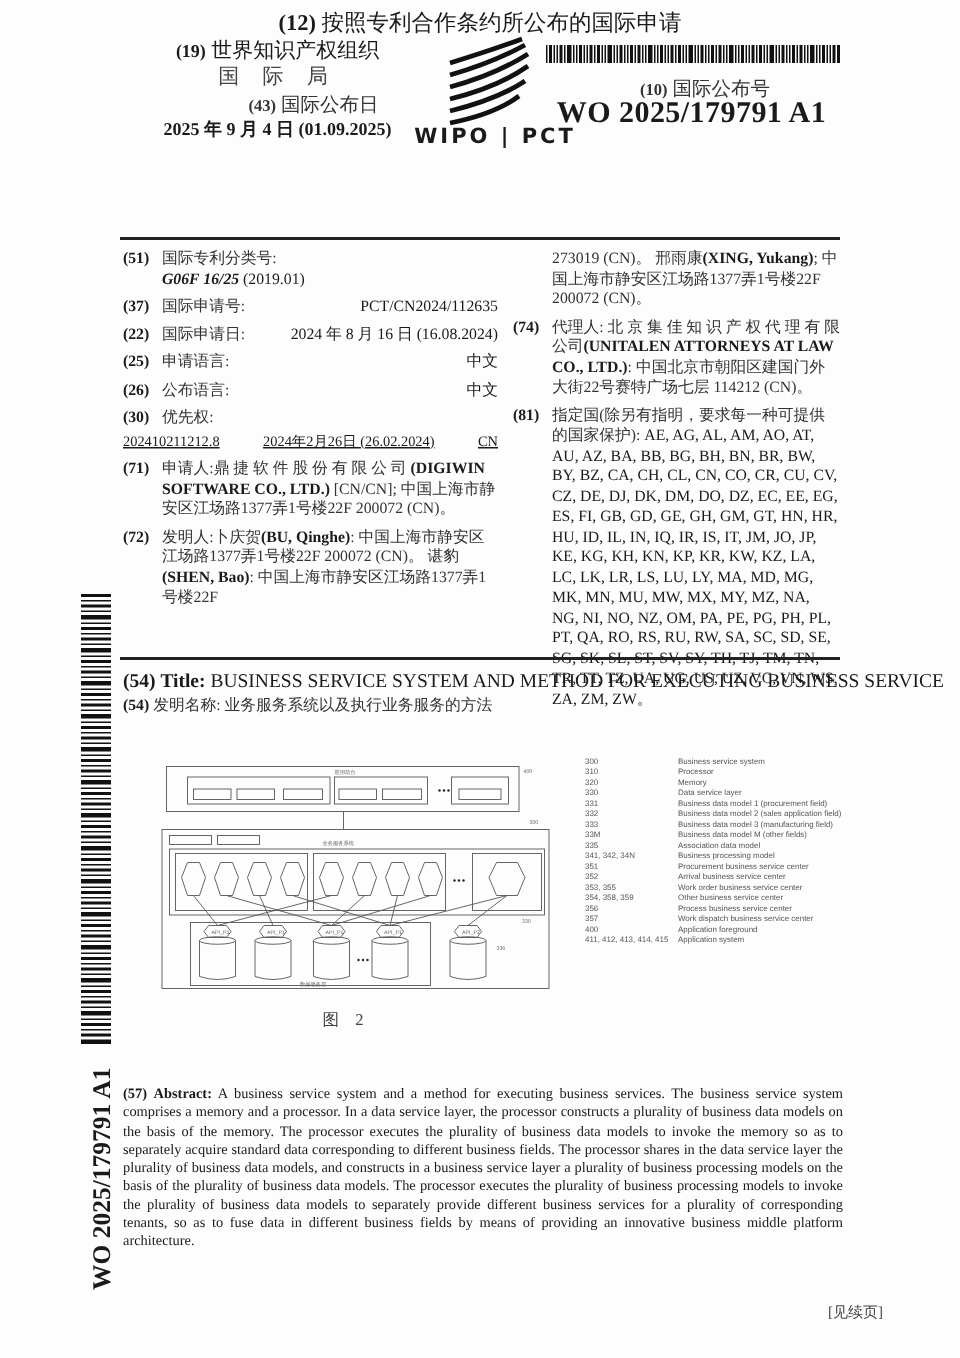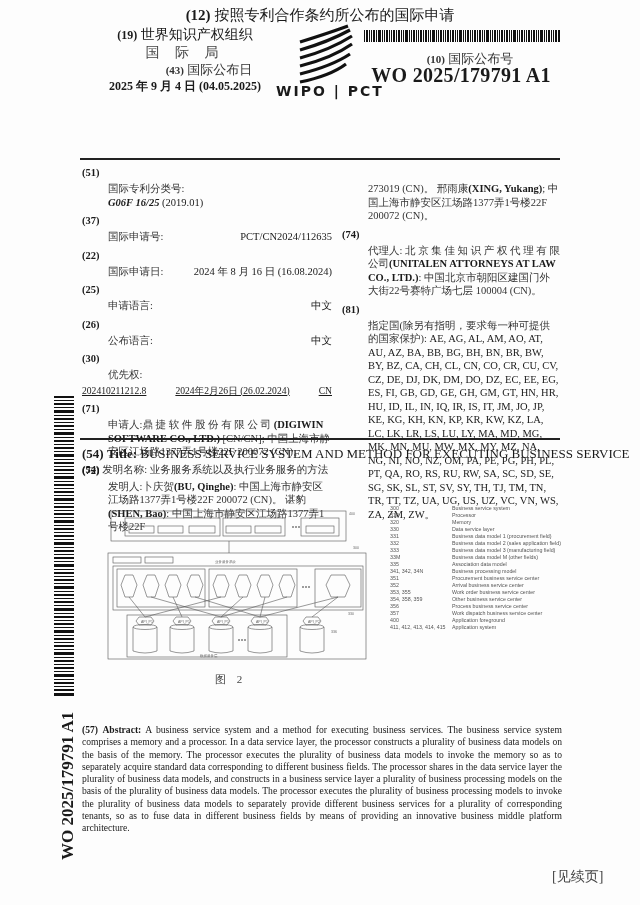--- a/index.html
+++ b/index.html
@@ -24,21 +24,21 @@
   .pubno-label { left: 380px; top: 50px; width: 180px; text-align: center; font-size: 13px; color: #333; }
   .pubno-label .num { font-weight: bold; font-size: 11px; }
   .pubno { left: 356px; top: 64px; width: 210px; text-align: center; font-size: 20px; font-weight: bold; letter-spacing: 0.3px; }
 
   .rule { height: 2px; background: #222; }
 
   
   .col { font-size: 10.5px; line-height: 13.5px; }
   .row { display: flex; }
   .row .n { width: 26px; font-weight: bold; flex: none; }
-  .row .t { flex: 1; margin-top: 16px; }
+  .row .t { flex: 1; }
   .zh { color: #333; }
   .kv { display: flex; justify-content: space-between; }
   .bold { font-weight: bold; }
   .it { font-style: italic; font-weight: bold; }
   .gap { height: 5px; }
 
   
   .barcode-left { left: 54px; top: 396px; width: 20px; height: 300px; }
 
   
@@ -52,37 +52,37 @@
   .fig-caption { left: 215px; top: 672px; font-size: 11px; color: #444; letter-spacing: 4px; }
 
   .legend { left: 390px; top: 505px; width: 180px; font-family: "Liberation Sans", sans-serif; font-size: 5.3px; line-height: 7px; color: #555; }
   .legend .lr { display: flex; }
   .legend .lk { width: 62px; flex: none; }
 
   
   .abstract { left: 82px; top: 724px; width: 480px; font-size: 9.6px; line-height: 12.3px; text-align: justify; }
   .abstract b { font-weight: bold; }
 
-  .cont { left: 552px; top: 868px; font-size: 14px; color: #444; }
+  .cont { left: 552px; top: 868px; font-size: 10px; color: #444; }
 </style>
 </head>
 <body>
 
 <div class="abs hdr-title">
   <b>(12)</b> <span>按照专利合作条约所公布的国际申请</span>
 </div>
 
 <div class="abs org">
   <div><span class="num">(19)</span> <span>世界知识产权组织</span></div>
   <div class="sub">国 际 局</div>
 </div>
 <div class="abs pubdate-label">
   <span class="num">(43)</span> <span>国际公布日</span>
 </div>
-<div class="abs pubdate">2025 年 9 月 4 日 (04.05.2025)</div>
+<div class="abs pubdate">2025 年 9 月 4 日 (01.09.2025)</div>
 
 <svg class="abs wipo" viewBox="0 0 100 84">
   <g fill="none" stroke="#111" stroke-width="3.2">
     <path d="M22 22 Q48 14 70 6"></path>
     <path d="M22 30 Q50 22 72 10"></path>
     <path d="M22 38 Q52 30 74 16"></path>
     <path d="M22 46 Q54 38 74 24"></path>
     <path d="M22 54 Q54 46 72 34"></path>
     <path d="M22 62 Q52 56 68 44"></path>
   </g>
@@ -253,21 +253,21 @@
   <div class="row">
     <span class="n"></span>
     <div class="t">
       <span class="zh">273019 (CN)。 邢雨康</span><span class="bold">(XING, Yukang)</span><span class="zh">; 中国上海市静安区江场路1377弄1号楼22F 200072 (CN)。</span>
     </div>
   </div>
   <div class="gap"></div>
   <div class="row">
     <span class="n">(74)</span>
     <div class="t">
-      <span class="zh">代理人:</span> <span class="zh">北 京 集 佳 知 识 产 权 代 理 有 限 公司</span><span class="bold">(UNITALEN ATTORNEYS AT LAW CO., LTD.)</span><span class="zh">: 中国北京市朝阳区建国门外大街22号赛特广场七层 100004 (CN)。</span>
+      <span class="zh">代理人:</span> <span class="zh">北 京 集 佳 知 识 产 权 代 理 有 限 公司</span><span class="bold">(UNITALEN ATTORNEYS AT LAW CO., LTD.)</span><span class="zh">: 中国北京市朝阳区建国门外大街22号赛特广场七层 114212 (CN)。</span>
     </div>
   </div>
   <div class="gap"></div>
   <div class="row">
     <span class="n">(81)</span>
     <div class="t">
       <span class="zh">指定国(除另有指明，要求每一种可提供的国家保护):</span> <span>AE, AG, AL, AM, AO, AT, AU, AZ, BA, BB, BG, BH, BN, BR, BW, BY, BZ, CA, CH, CL, CN, CO, CR, CU, CV, CZ, DE, DJ, DK, DM, DO, DZ, EC, EE, EG, ES, FI, GB, GD, GE, GH, GM, GT, HN, HR, HU, ID, IL, IN, IQ, IR, IS, IT, JM, JO, JP, KE, KG, KH, KN, KP, KR, KW, KZ, LA, LC, LK, LR, LS, LU, LY, MA, MD, MG, MK, MN, MU, MW, MX, MY, MZ, NA, NG, NI, NO, NZ, OM, PA, PE, PG, PH, PL, PT, QA, RO, RS, RU, RW, SA, SC, SD, SE, SG, SK, SL, ST, SV, SY, TH, TJ, TM, TN, TR, TT, TZ, UA, UG, US, UZ, VC, VN, WS, ZA, ZM, ZW。</span>
     </div>
   </div>
 </div>

